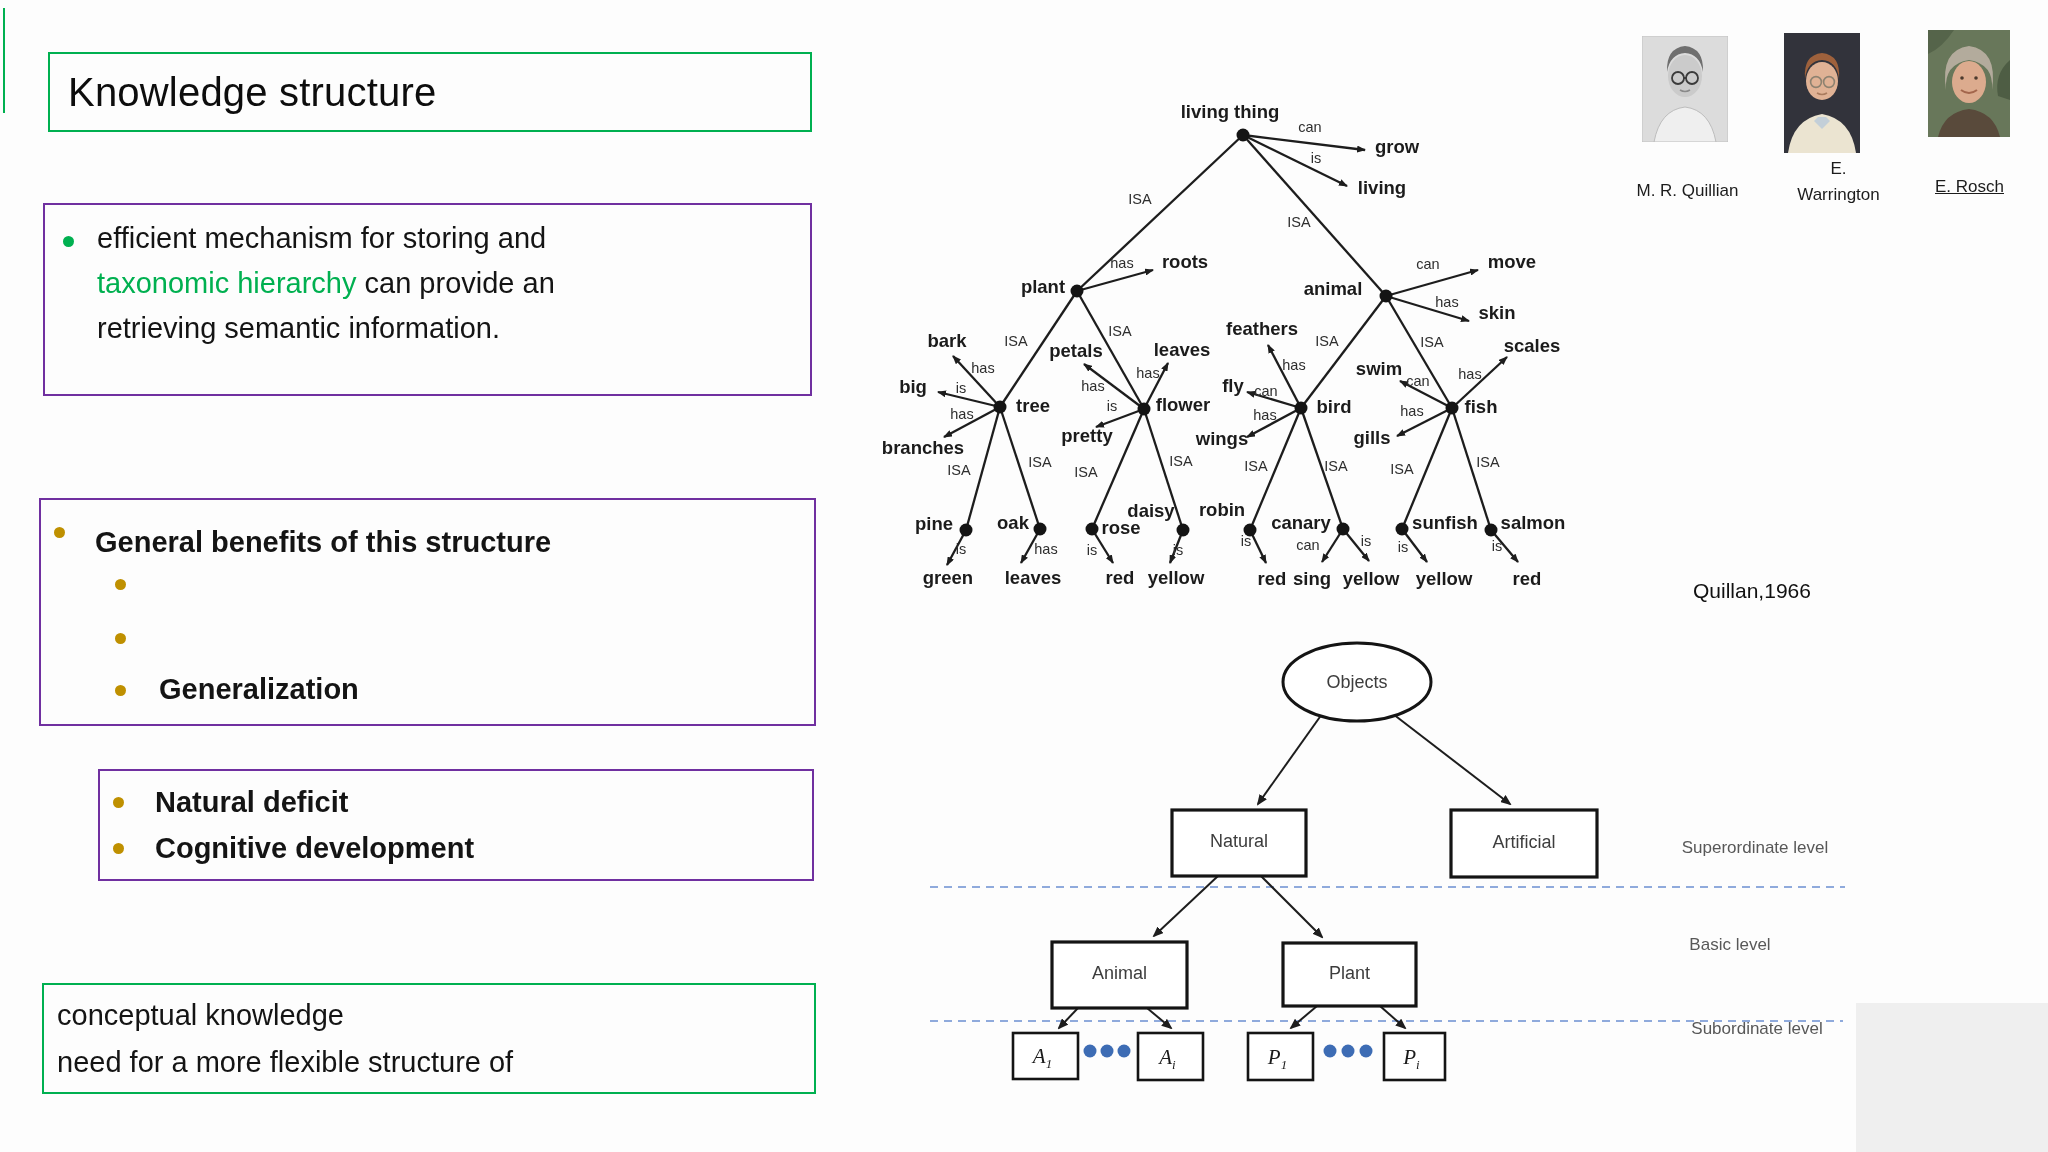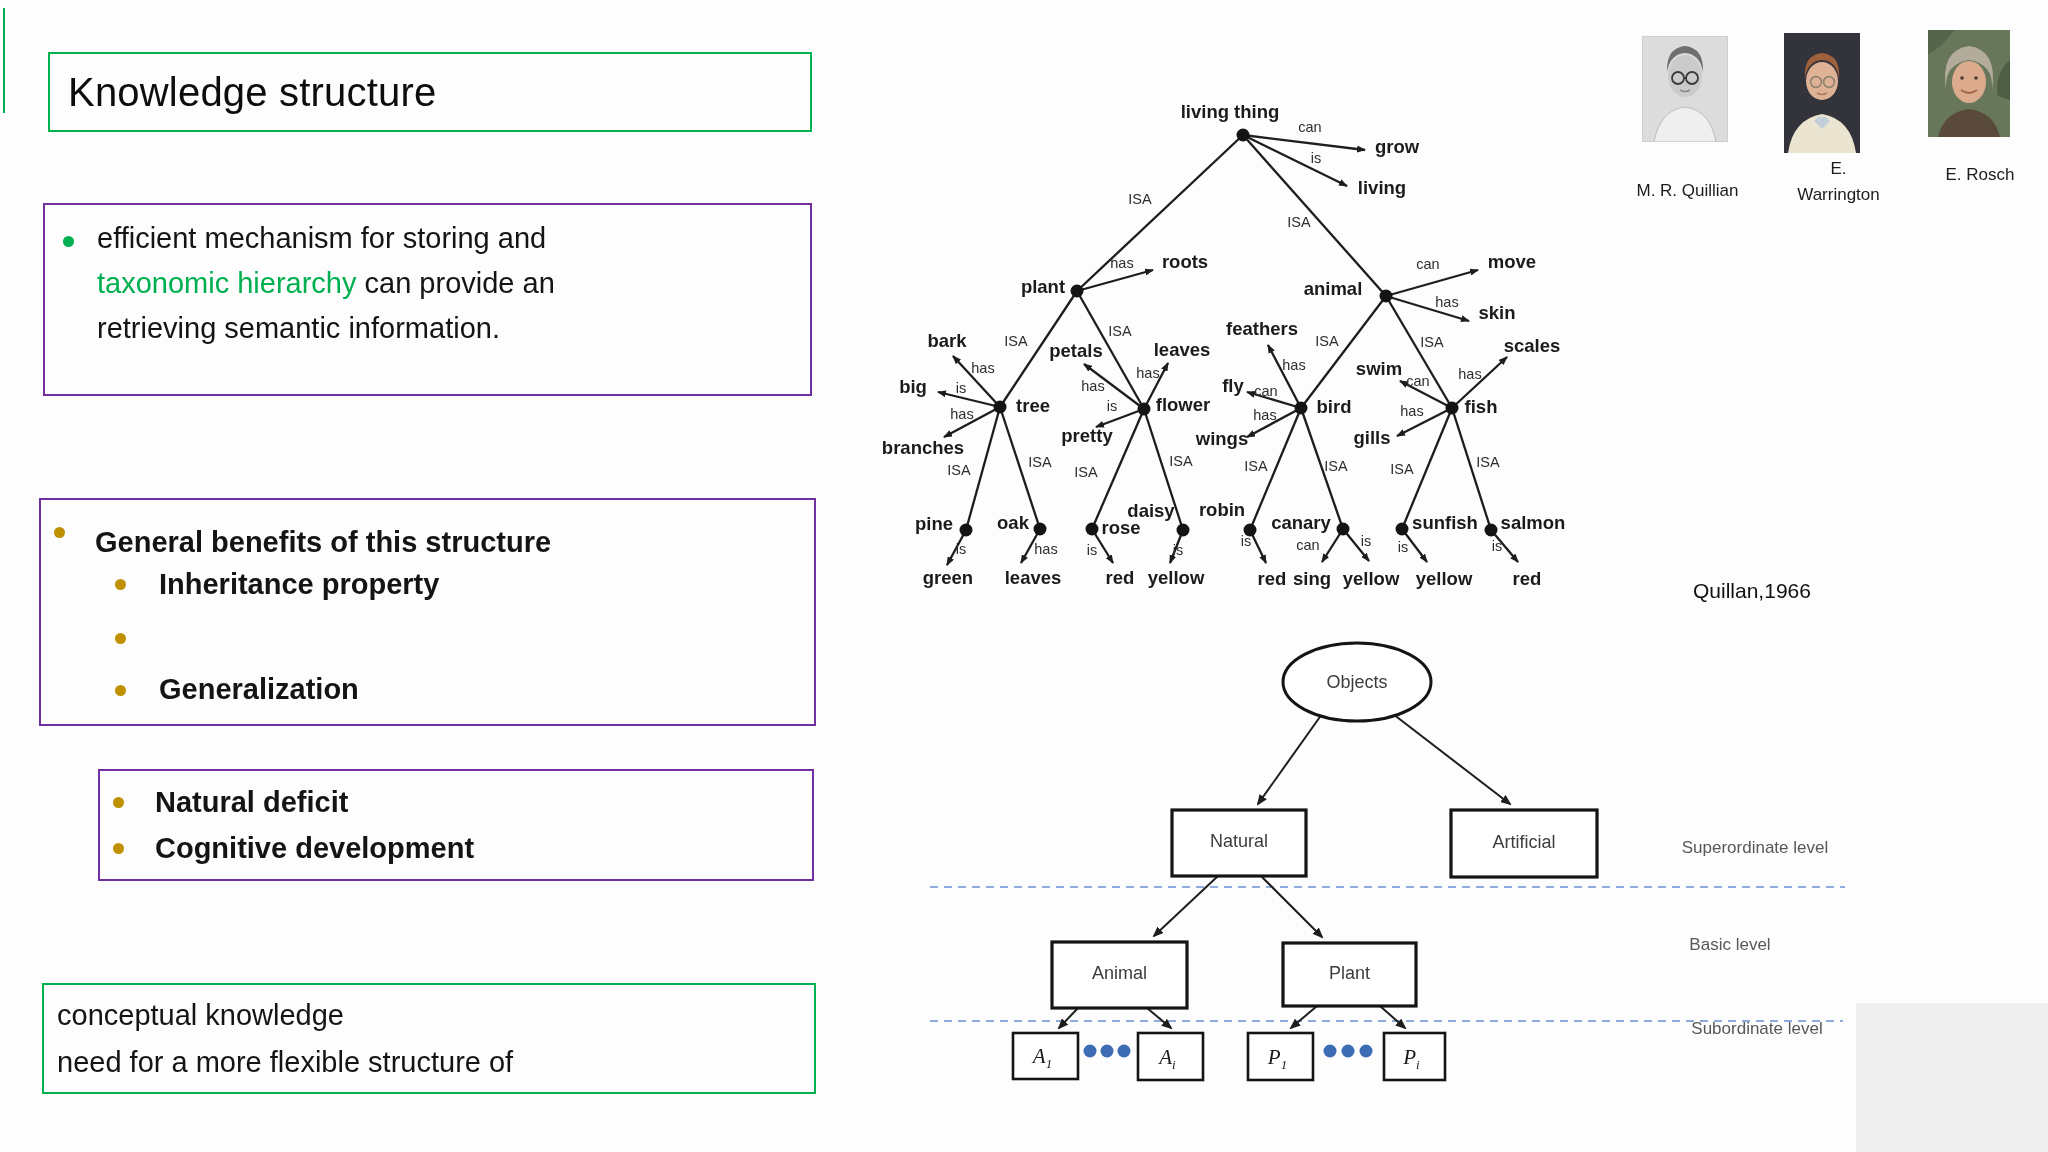--- a/index.html
+++ b/index.html
@@ -45,21 +45,20 @@
     <div>efficient mechanism for storing and</div>
     <div><span class="green-text">taxonomic hierarchy</span><span> can provide an</span></div>
     <div>retrieving semantic information.</div>
   </div>
 </div>
 
 <div class="box purple" style="left:39px;top:498px;width:773px;height:224px;">
   <span class="bdot gold-dot" style="left:13px;top:27px;"></span>
   <div class="body-text bold abs" style="left:54px;top:16px;line-height:53px;">General benefits of this structure</div>
   <span class="bdot gold-dot" style="left:74px;top:79px;"></span>
-  <div class="body-text bold abs" style="left:118px;top:58px;line-height:53px;">Inheritance property</div>
   <span class="bdot gold-dot" style="left:74px;top:133px;"></span>
   <span class="bdot gold-dot" style="left:74px;top:185px;"></span>
   <div class="body-text bold abs" style="left:118px;top:163px;line-height:53px;">Generalization</div>
 </div>
 
 <div class="box purple" style="left:98px;top:769px;width:712px;height:108px;">
   <span class="bdot gold-dot" style="left:13px;top:26px;"></span>
   <div class="body-text bold abs" style="left:55px;top:8px;line-height:46px;">Natural deficit</div>
   <span class="bdot gold-dot" style="left:13px;top:72px;"></span>
   <div class="body-text bold abs" style="left:55px;top:54px;line-height:46px;">Cognitive development</div>
@@ -105,21 +104,21 @@
     <ellipse cx="41" cy="52" rx="17" ry="21" fill="#dcab8e"></ellipse>
     <path d="M10 107 Q16 82 41 79 Q66 82 72 107 Z" fill="#594a3b"></path>
     <path d="M33 60 Q41 66 49 60" fill="none" stroke="#a3664c" stroke-width="2"></path>
     <circle cx="34" cy="48" r="1.8" fill="#4c3a2e"></circle>
     <circle cx="48" cy="48" r="1.8" fill="#4c3a2e"></circle>
   </svg>
 </div>
 
 <div class="caption" style="left:1625px;top:178px;width:125px;text-align:center;">M. R. Quillian</div>
 <div class="caption" style="left:1791px;top:156px;width:95px;text-align:center;">E. Warrington</div>
-<div class="caption" style="left:1935px;top:162px;width:90px;text-align:center;">E. Rosch</div>
+<div class="caption" style="left:1935px;top:174px;width:90px;text-align:left;text-decoration:underline;">E. Rosch</div>
 
 <div class="citation" style="left:1693px;top:579px;">Quillan,1966</div>
 
 <svg id="network-svg" style="left:880px;top:60px;" width="690" height="545" viewBox="880 60 690 545">
     <defs>
       <marker id="narrow" markerWidth="9" markerHeight="7" refX="8" refY="3.5" orient="auto" markerUnits="userSpaceOnUse">
         <path d="M0,0 L9,3.5 L0,7 Z" fill="#1d1d1d"></path>
       </marker>
     </defs>
     <line x1="1077" y1="291" x2="1243" y2="135" stroke="#1d1d1d" stroke-width="2.3"></line>

